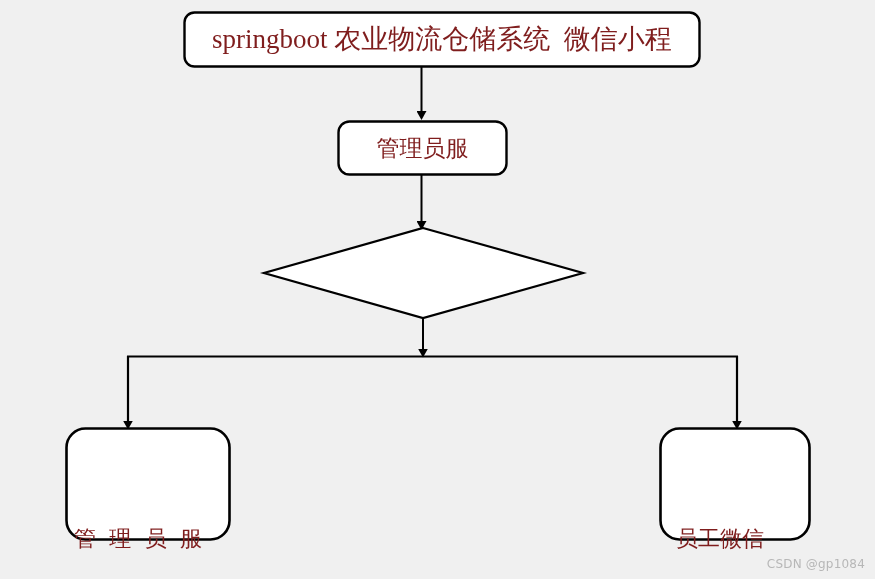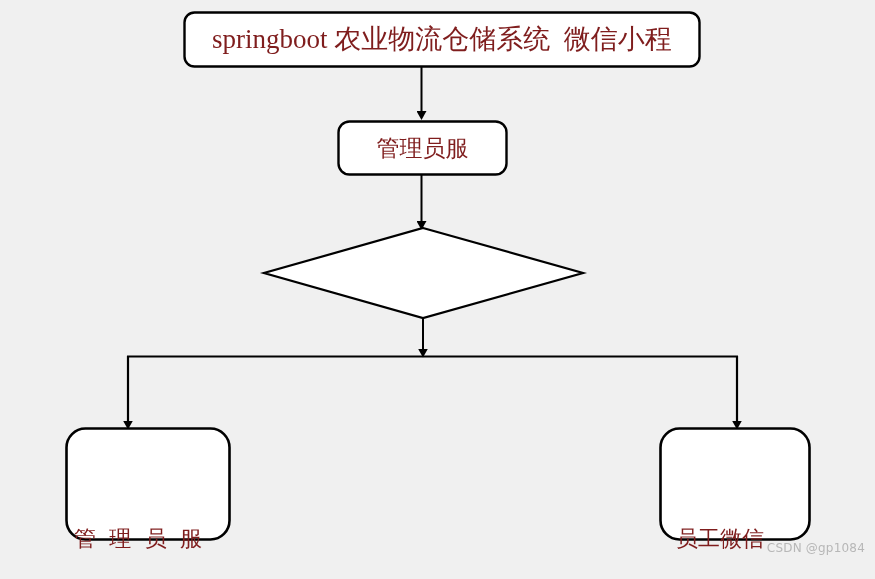--- a/index.html
+++ b/index.html
@@ -89,21 +89,21 @@
     line-height: 1.55;
   }
   .lbl-employee .line1,
   .lbl-employee .line2 {
     display: block;
     text-align: left;
   }
   .watermark {
     position: absolute;
     right: 10px;
-    bottom: 24px;
+    bottom: 8px;
     font-family: "DejaVu Sans", "Liberation Sans", sans-serif;
     font-size: 12px;
     color: #b7b7b7;
     letter-spacing: 0.2px;
     user-select: none;
   }
 </style>
 </head>
 <body>
 

